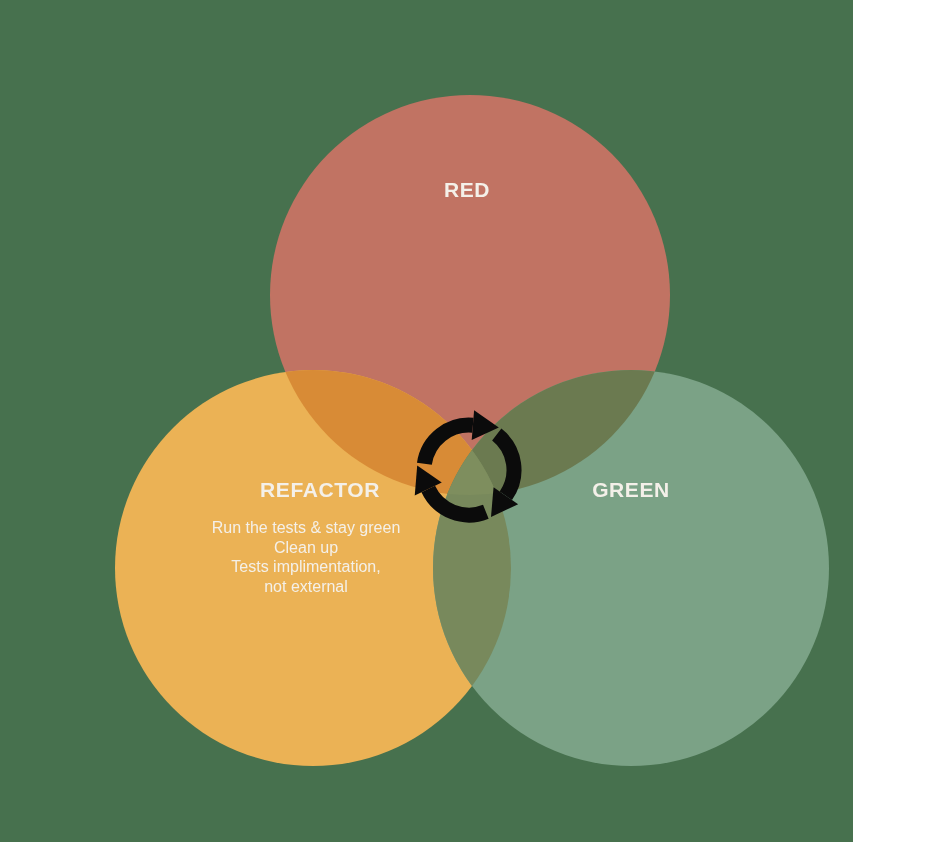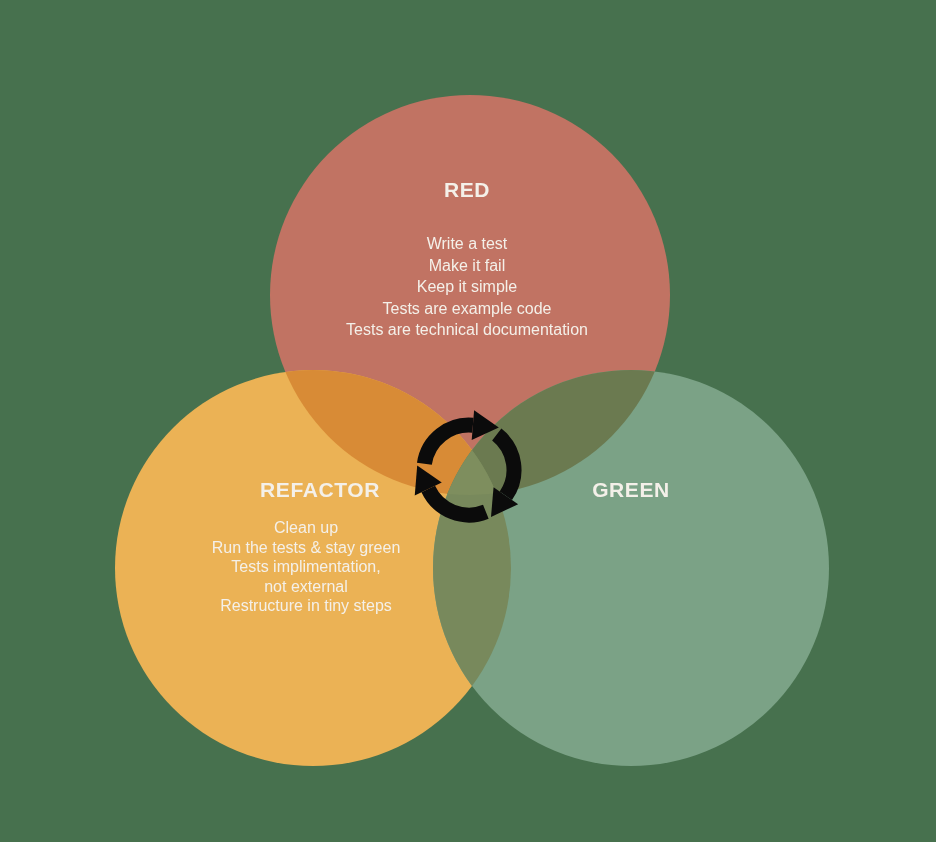--- a/index.html
+++ b/index.html
@@ -1,21 +1,21 @@
 <!DOCTYPE html>
 <html><head>
 <meta charset="utf-8">
 <style>
   html, body {
     margin: 0;
     padding: 0;
   }
   .stage {
     position: relative;
-    width: 936px;
+    width: 853px;
     height: 842px;
     overflow: hidden;
     font-family: "Liberation Sans", sans-serif;
   }
   .stage svg {
     position: absolute;
     top: 0;
     left: 0;
     display: block;
   }
@@ -82,32 +82,24 @@
       <g id="cycle-arrow">
         <path class="arc" d="M -44.6 -6.3 A 45 45 0 0 1 3.9 -44.8" stroke-width="15"></path>
         <polygon class="head" points="2.7,-29.9 5.1,-59.7 29.8,-42.6"></polygon>
       </g>
       <use href="#cycle-arrow" transform="rotate(120)"></use>
       <use href="#cycle-arrow" transform="rotate(240)"></use>
     </g>
   </svg>
 
   <div class="label circle-title" style="left:467px; top:178px;">RED</div>
-  <div class="label lines red-lines" style="left:467px; top:233px;">
-    <span class="line">Write a test</span>
-    <span class="line">Make it fail</span>
-    <span class="line">Keep it simple</span>
-    <span class="line">Tests are example code</span>
-    <span class="line">Tests are technical documentation</span>
-  </div>
 
   <div class="label circle-title" style="left:306px; top:478px;margin-left:14px;">REFACTOR</div>
   <div class="label lines amber-lines" style="left:306px; top:518px;">
+    <span class="line">Run the tests &amp; stay green</span>
     <span class="line">Clean up</span>
-    <span class="line">Run the tests &amp; stay green</span>
     <span class="line">Tests implimentation,</span>
     <span class="line">not external</span>
-    <span class="line">Restructure in tiny steps</span>
   </div>
 
   <div class="label circle-title" style="left:631px; top:478px;text-align:right;">GREEN</div>
 
 </div>
 
 </body></html>

